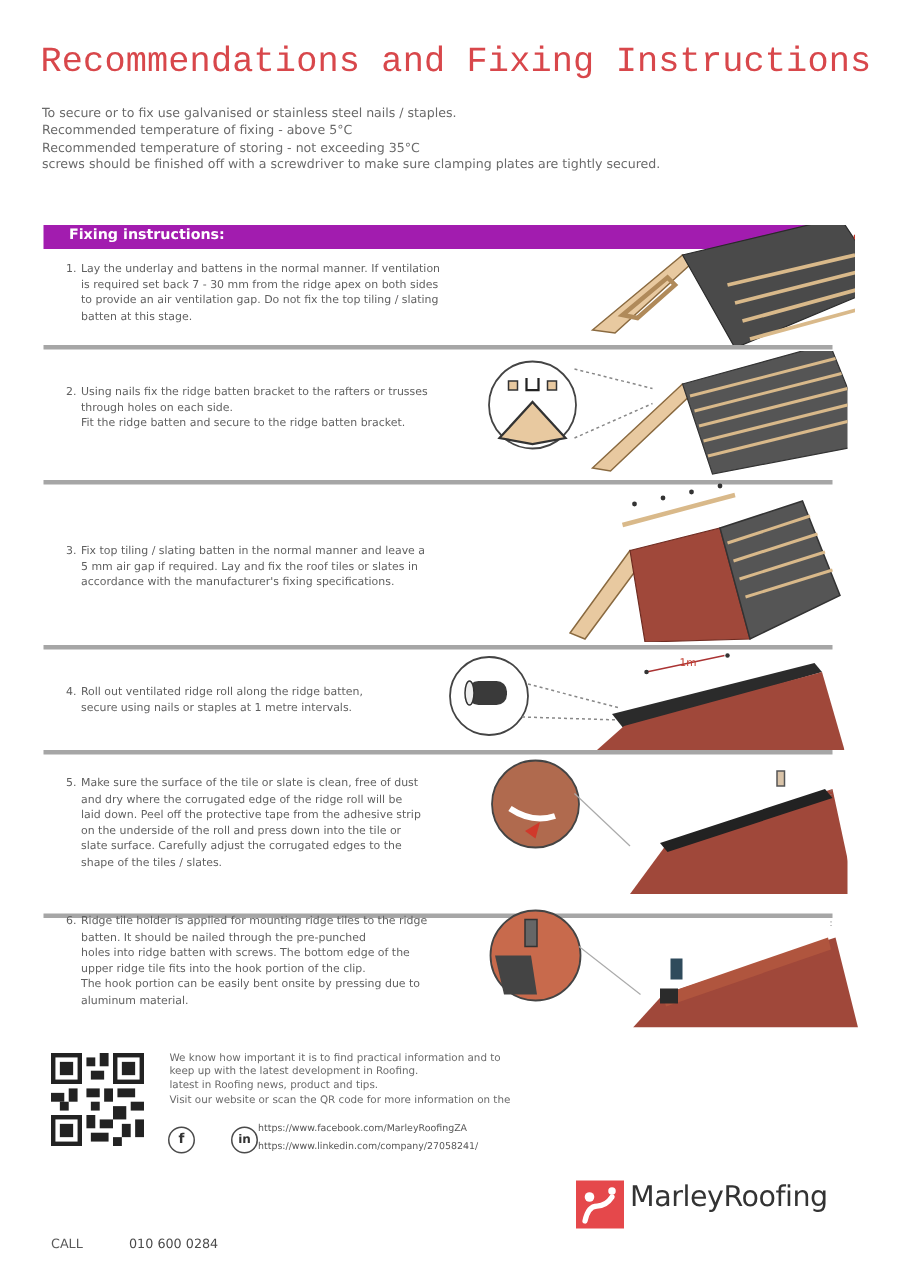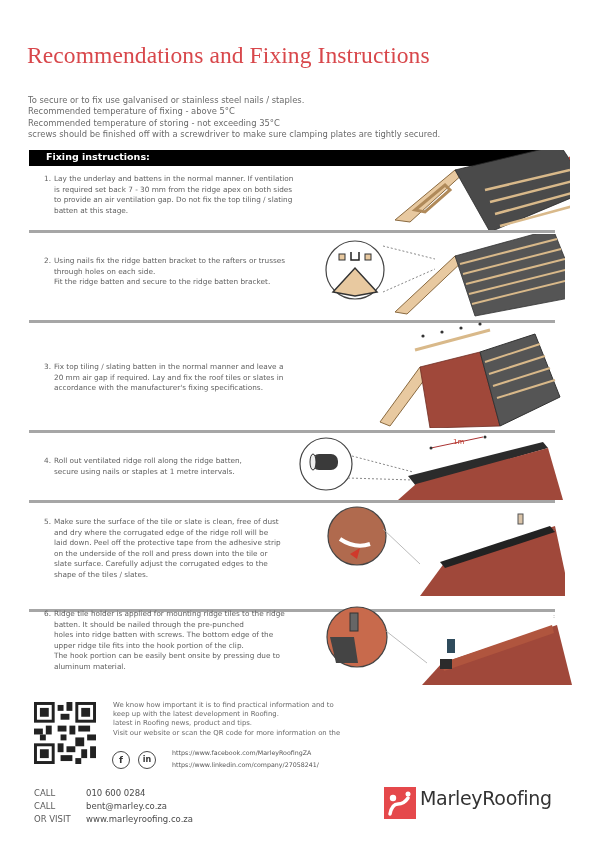--- a/index.html
+++ b/index.html
@@ -1,32 +1,32 @@
 <!DOCTYPE html>
 <html><head>
 <meta charset="utf-8">
 <style>
   html, body { margin:0; padding:0; background:#ffffff; }
   body { width:600px; height:853px; position:relative; overflow:hidden; font-family:"DejaVu Sans", sans-serif; color:#5a5a5a; }
-  .title { position:absolute; left:27px; top:42px; font-size:23.5px; color:#d8474b; letter-spacing:0.1px; font-family:Liberation Serif, serif; white-space:nowrap; }
-  .intro { position:absolute; left:28px; top:70px; width:540px; font-size:8.4px; line-height:11.4px; color:#6a6a6a;margin-top:25px; }
+  .title { position:absolute; left:27px; top:28px; font-size:23.5px; color:#d8474b; letter-spacing:0.1px; font-family:Liberation Mono, monospace; white-space:nowrap; }
+  .intro { position:absolute; left:28px; top:70px; width:540px; font-size:8.4px; line-height:11.4px; color:#6a6a6a; }
   .intro div { white-space:nowrap; }
-  .bar { position:absolute; left:29px; top:150px; width:526px; height:16px; background:#000000; }
+  .bar { position:absolute; left:29px; top:150px; width:526px; height:16px; background:#a21caf; }
   .bar span { position:absolute; left:17px; top:1px; font-size:9.5px; font-weight:bold; color:#ffffff; font-family:"DejaVu Sans", sans-serif; }
   .sep { position:absolute; left:29px; width:526px; height:3px; background:#a6a6a6; }
   .step { position:absolute; left:44px; width:290px; font-size:7.3px; line-height:10.6px; color:#5f5f5f; }
   .step .num { position:absolute; left:0; top:0; }
   .step .txt { padding-left:10px; white-space:pre-line; }
   .illus { position:absolute; }
   .footer-text { position:absolute; left:113px; top:701px; width:260px; font-size:6.9px; line-height:9.2px; color:#6a6a6a; }
   .qr { position:absolute; left:34px; top:702px; width:62px; height:62px; }
   .social { position:absolute; width:16px; height:16px; border:1.6px solid #4a4a4a; border-radius:50%; font-size:9px; font-weight:bold; color:#333; text-align:center; line-height:16px; }
   .link { position:absolute; left:172px; font-size:6.3px; color:#555; white-space:nowrap; }
   .contact { position:absolute; left:34px; top:787px; font-size:8.5px; line-height:13px; color:#5a5a5a; }
-  .contact .row { display:flex; }
+  .contact .row { display:flex;margin-top:37px; }
   .contact .lbl { width:52px; }
   .contact .val { color:#4a4a4a; }
   .logo { position:absolute; left:384px; top:787px; display:flex; align-items:flex-start; }
   .logo .mark { width:32px; height:32px; background:#e5484b; position:relative; }
   .logo .word { margin-left:4px; font-size:19px; color:#333; letter-spacing:-0.3px; font-family:"DejaVu Sans", sans-serif; }
   .dot { position:absolute; font-size:6px; color:#888; }
 </style>
 </head>
 <body>
 
@@ -84,21 +84,21 @@
   <line x1="138" y1="40" x2="236" y2="15" stroke="#d9b98a" stroke-width="2"></line>
   <line x1="141" y1="50" x2="240" y2="25" stroke="#d9b98a" stroke-width="2"></line>
   <line x1="144" y1="60" x2="244" y2="35" stroke="#d9b98a" stroke-width="2"></line>
   <line x1="147" y1="70" x2="248" y2="45" stroke="#d9b98a" stroke-width="2"></line>
 </svg>
 <div class="sep" style="top:320px;"></div>
 
 <div class="step" style="top:362px;">
   <span class="num">3.</span>
   <div class="txt">Fix top tiling / slating batten in the normal manner and leave a
-20 mm air gap if required. Lay and fix the roof tiles or slates in
+5 mm air gap if required. Lay and fix the roof tiles or slates in
 accordance with the manufacturer's fixing specifications.</div>
 </div>
 <svg class="illus" style="left:375px;top:322px;" width="195" height="106">
   <line x1="40" y1="28" x2="115" y2="8" stroke="#d9b98a" stroke-width="3"></line>
   <circle cx="48" cy="14" r="1.6" fill="#333"></circle>
     <circle cx="67" cy="10" r="1.6" fill="#333"></circle>
     <circle cx="86" cy="6" r="1.6" fill="#333"></circle>
     <circle cx="105" cy="2" r="1.6" fill="#333"></circle>
   <polygon points="5,100 45,45 55,50 15,104" fill="#e8c9a0" stroke="#8a6a40"></polygon>
   <polygon points="45,45 105,30 125,104 55,106" fill="#a0483a" stroke="#6e2c22" stroke-width="0.8"></polygon>
@@ -202,21 +202,21 @@
 </svg>
 
 <div class="footer-text">
   <div>We know how important it is to find practical information and to</div>
   <div>keep up with the latest development in Roofing.</div>
   <div>latest in Roofing news, product and tips.</div>
   <div>Visit our website or scan the QR code for more information on the</div>
 </div>
 
 <div class="social" style="left:112px;top:751px;">f</div>
-<div class="social" style="left:138px;top:751px;font-size:8px;">in</div>
+<div class="social" style="left:154px;top:751px;font-size:8px;">in</div>
 <div class="link" style="top:749px;">https://www.facebook.com/MarleyRoofingZA</div>
 <div class="link" style="top:761px;">https://www.linkedin.com/company/27058241/</div>
 
 <div class="contact">
   <div class="row">
     <span class="lbl">CALL</span>
     <span class="val">010 600 0284</span>
   </div>
   <div class="row">
     <span class="lbl">CALL</span>

